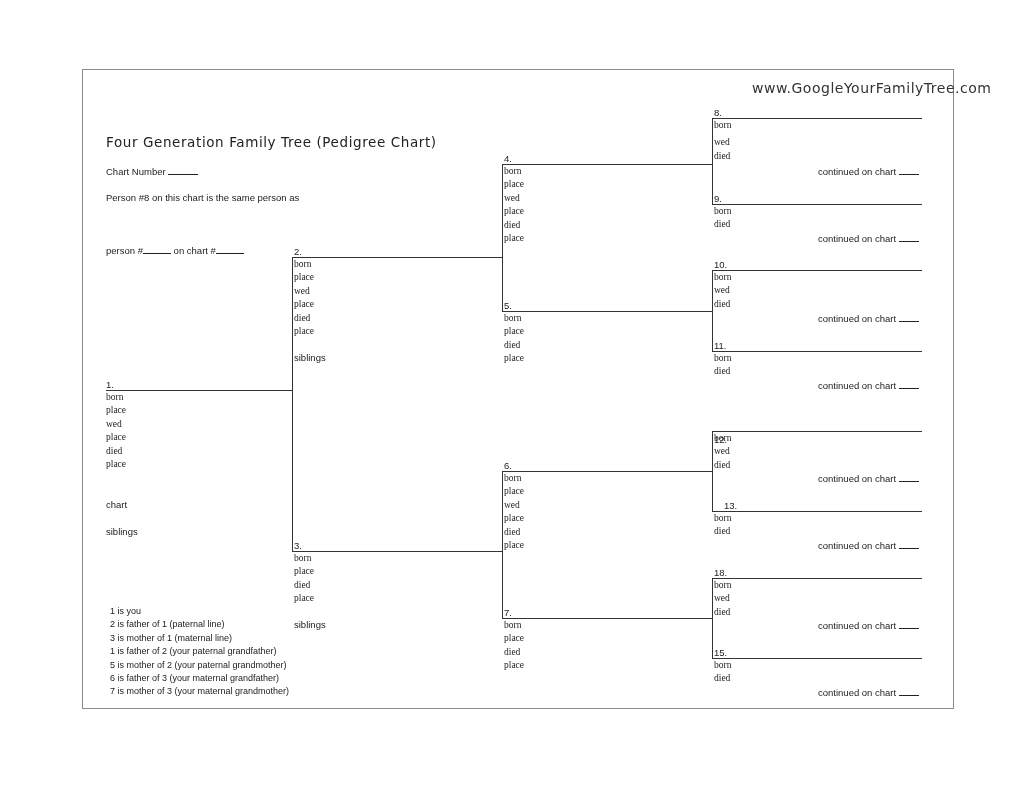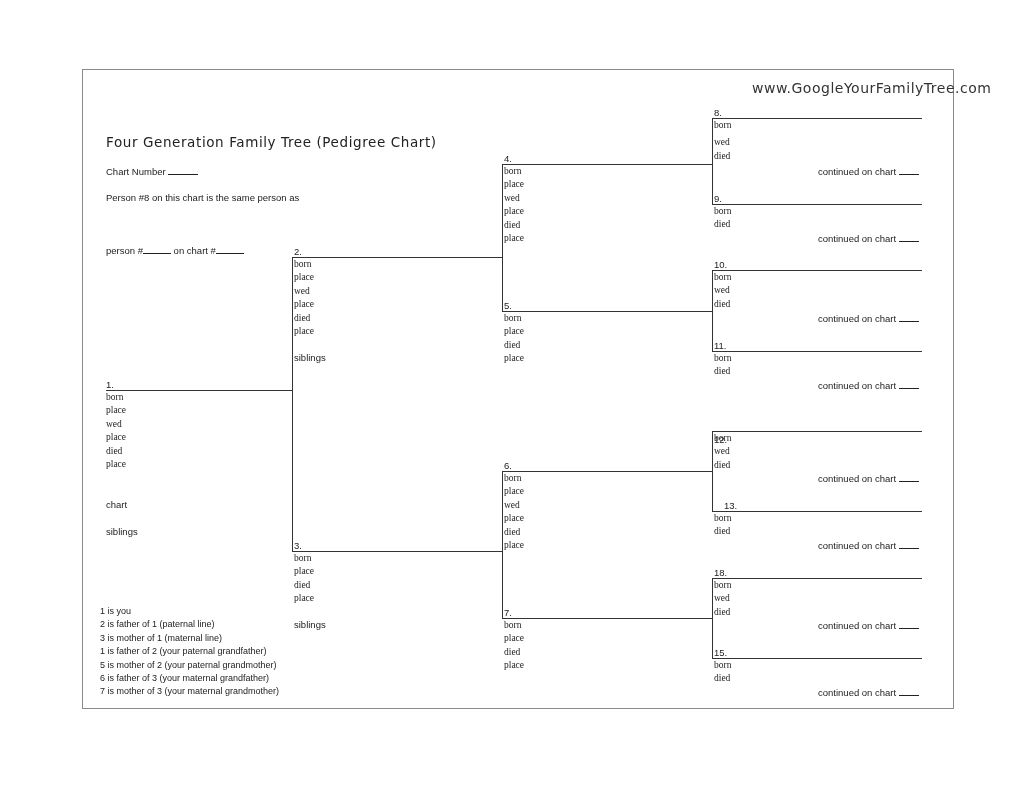--- a/index.html
+++ b/index.html
@@ -211,21 +211,21 @@
 <div class="num" style="left:714px; top:647px;">15.</div>
 <div class="fields" style="left:714px; top:659px;">
   <div>born</div>
   <div>died</div>
 </div>
 <div class="cont" style="left:818px; top:686px;">
   <span>continued on chart</span>
   <span class="blank" style="width:20px;"></span>
 </div>
 
-<div class="legend" style="left:100px; top:605px;">
+<div class="legend" style="left:110px; top:605px;">
   <div>1 is you</div>
   <div>2 is father of 1 (paternal line)</div>
   <div>3 is mother of 1 (maternal line)</div>
   <div>1 is father of 2 (your paternal grandfather)</div>
   <div>5 is mother of 2 (your paternal grandmother)</div>
   <div>6 is father of 3 (your maternal grandfather)</div>
   <div>7 is mother of 3 (your maternal grandmother)</div>
 </div>
 
 </body></html>

